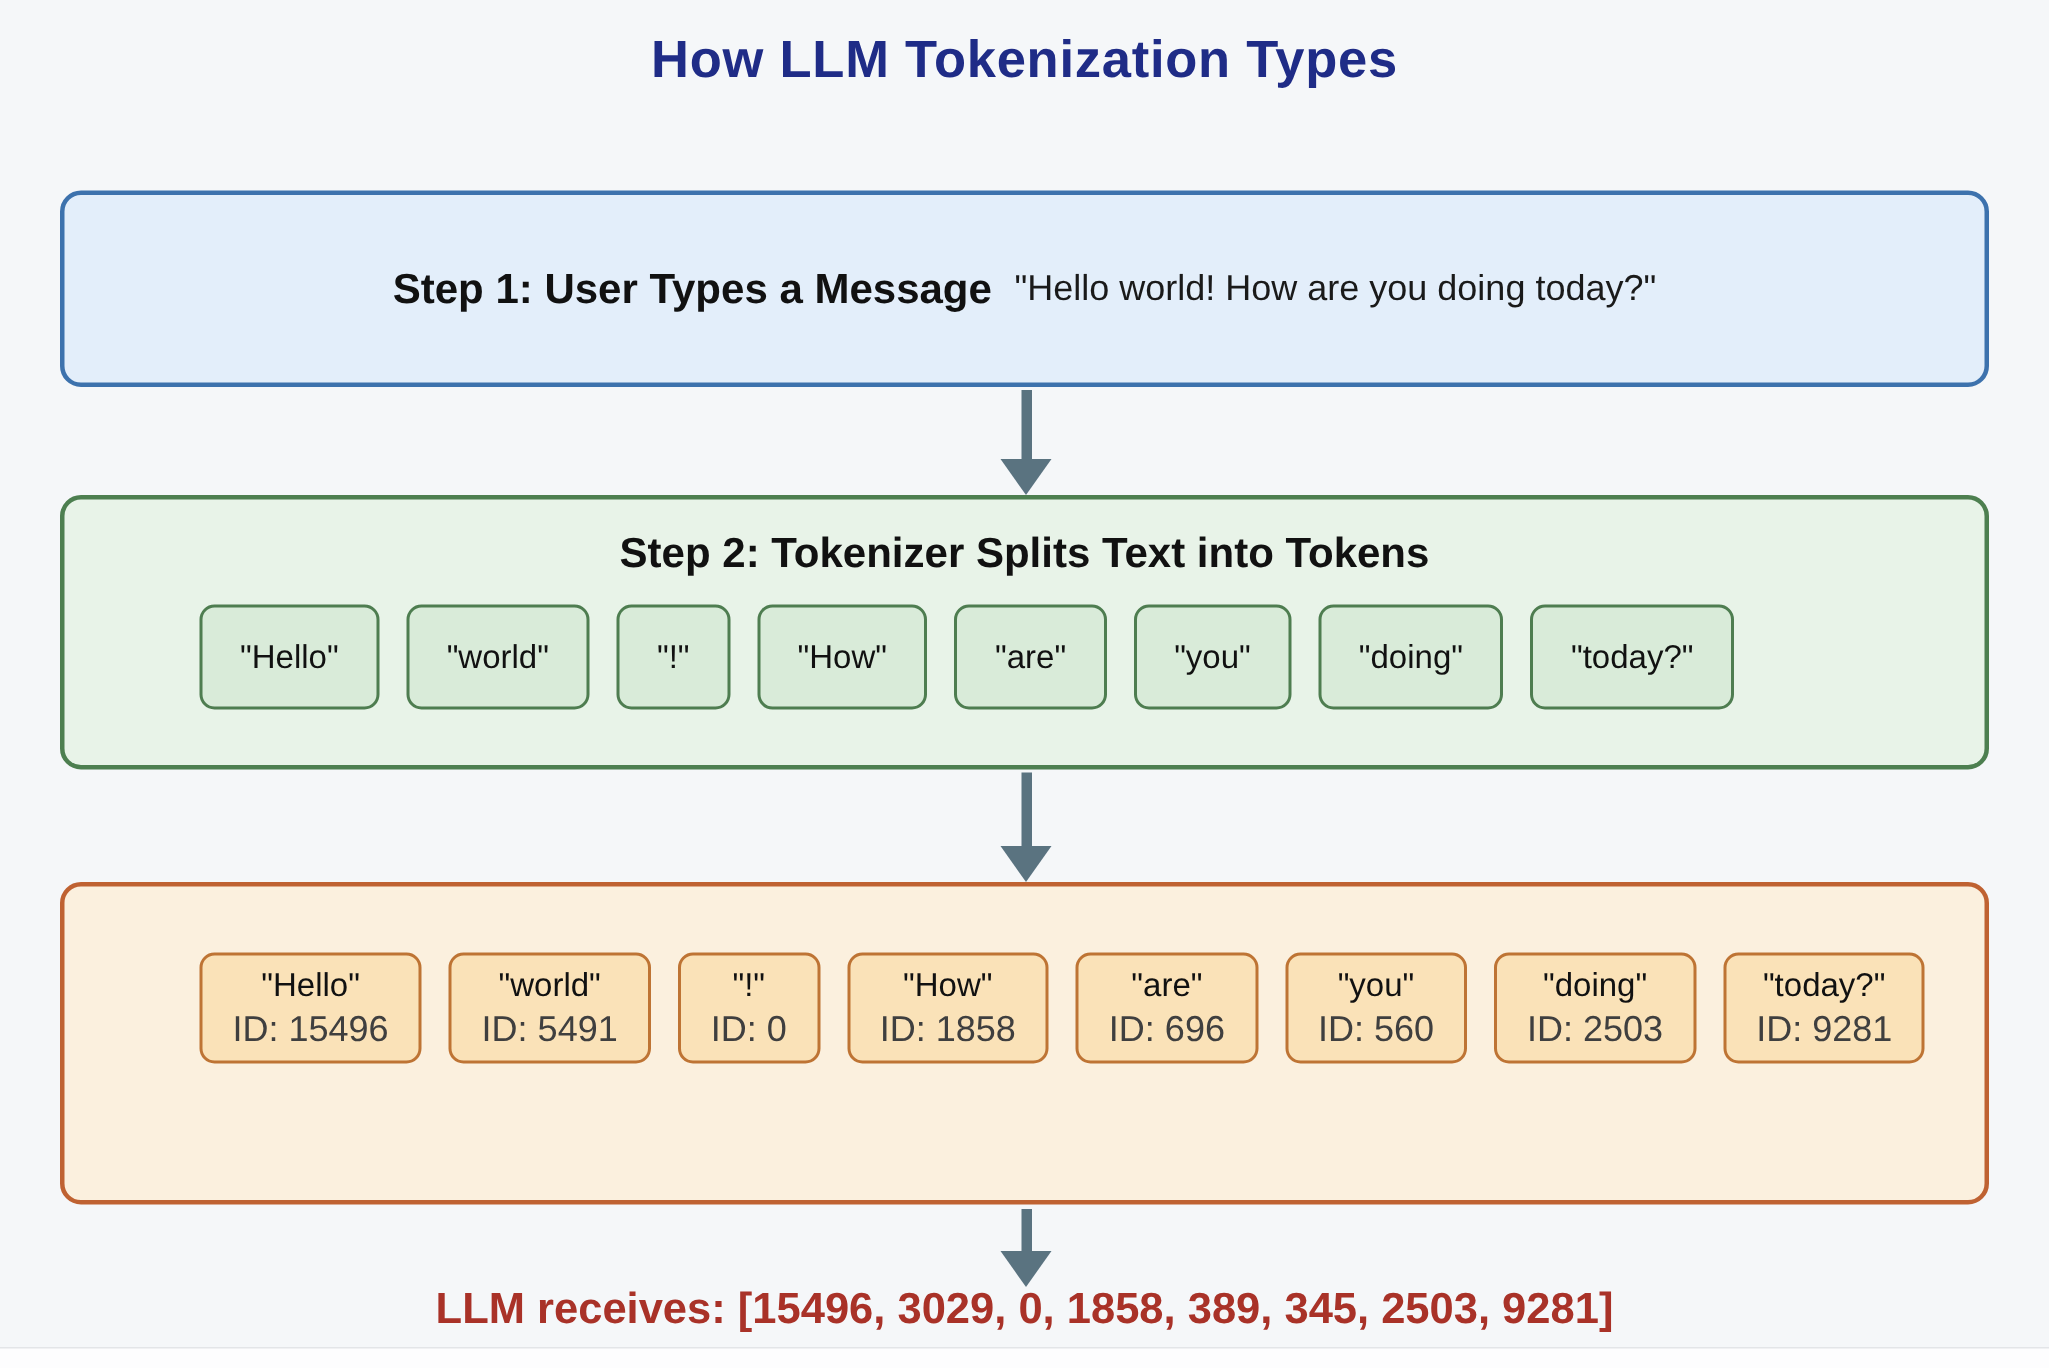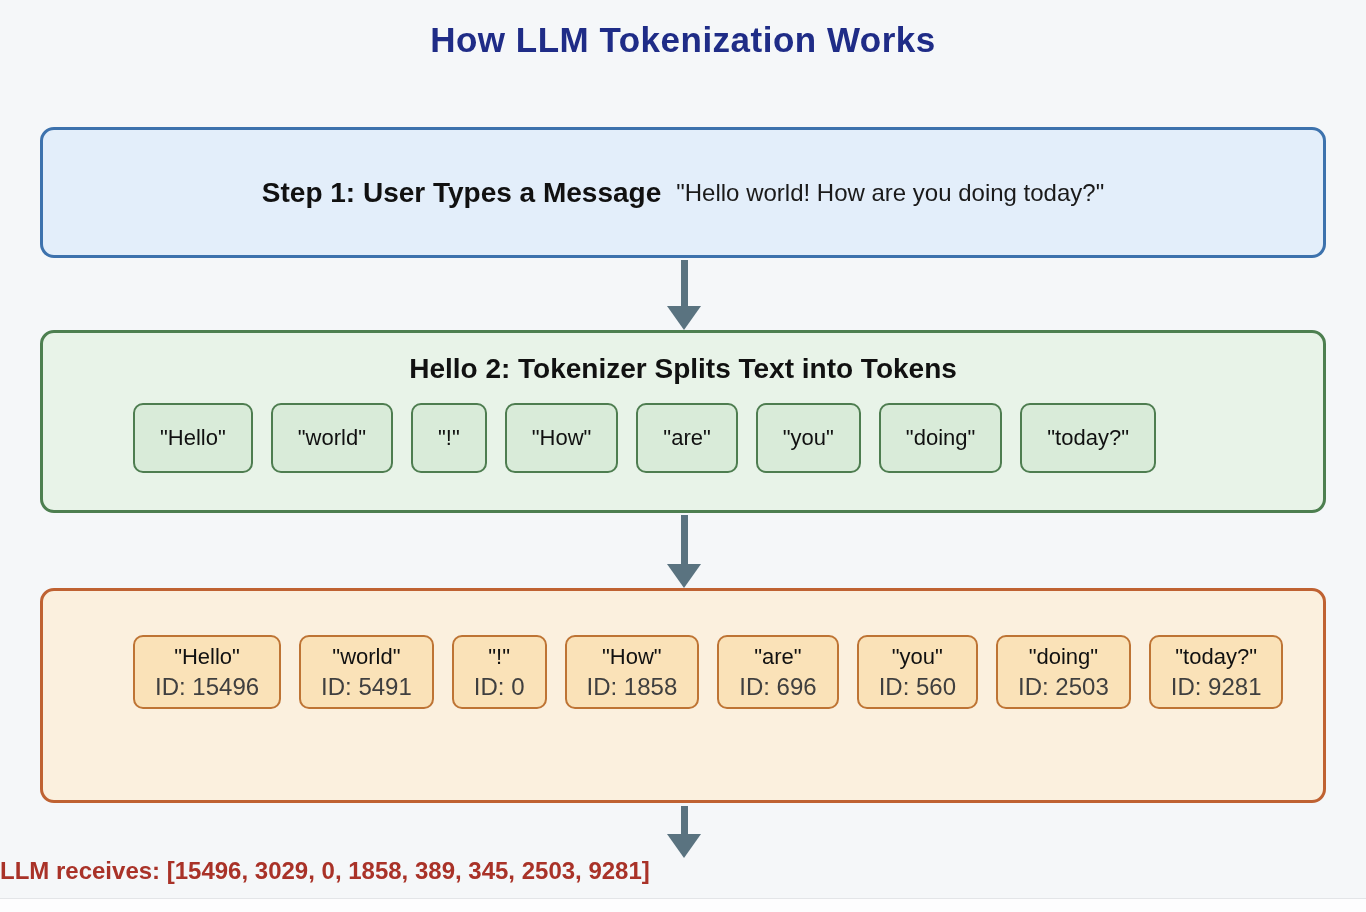--- a/index.html
+++ b/index.html
@@ -79,45 +79,45 @@
     width:0; height:0;
     border-left:17px solid transparent;
     border-right:17px solid transparent;
     border-top:24px solid var(--arrow);
   }
   .arrow1{ top:260px; } .arrow1 .arrow-shaft{ height:46px; }
   .arrow2{ top:515px; } .arrow2 .arrow-shaft{ height:49px; }
   .arrow3{ top:806px; } .arrow3 .arrow-shaft{ height:28px; }
   .footer-line{
     position:absolute; top:857px; left:0; width:100%;
-    text-align:left; font-size:24px; font-weight:bold;
+    text-align:center; font-size:29px; font-weight:bold;
     color:var(--footer);
   }
   .bottom-strip{
     position:absolute; top:898px; left:0; width:100%; height:14px;
     background:#FDFDFE; border-top:1px solid #E3E5E8;
   }
 </style>
 </head>
 <body>
 
-<div class="page-title">How LLM Tokenization Works</div>
+<div class="page-title">How LLM Tokenization Types</div>
 
 <div class="step-box step1">
   <div class="step-heading">Step 1: User Types a Message</div>
   <div class="step1-message">"Hello world! How are you doing today?"</div>
 </div>
 
 <div class="arrow arrow1">
   <div class="arrow-shaft"></div>
   <div class="arrow-head"></div>
 </div>
 
 <div class="step-box step2">
-  <div class="step-heading">Hello 2: Tokenizer Splits Text into Tokens</div>
+  <div class="step-heading">Step 2: Tokenizer Splits Text into Tokens</div>
   <div class="token-row">
       <div class="token token-green">"Hello"</div>
       <div class="token token-green">"world"</div>
       <div class="token token-green">"!"</div>
       <div class="token token-green">"How"</div>
       <div class="token token-green">"are"</div>
       <div class="token token-green">"you"</div>
       <div class="token token-green">"doing"</div>
       <div class="token token-green">"today?"</div>
     </div>

